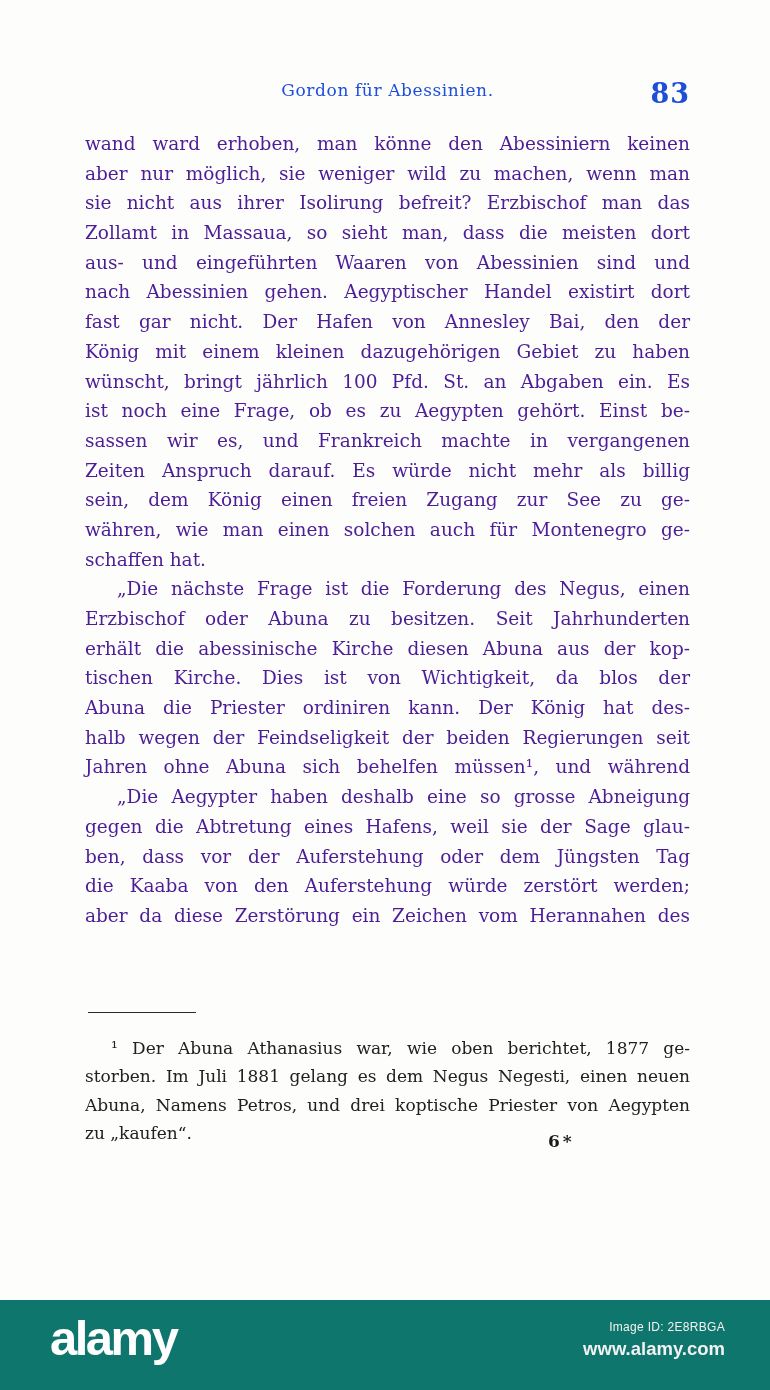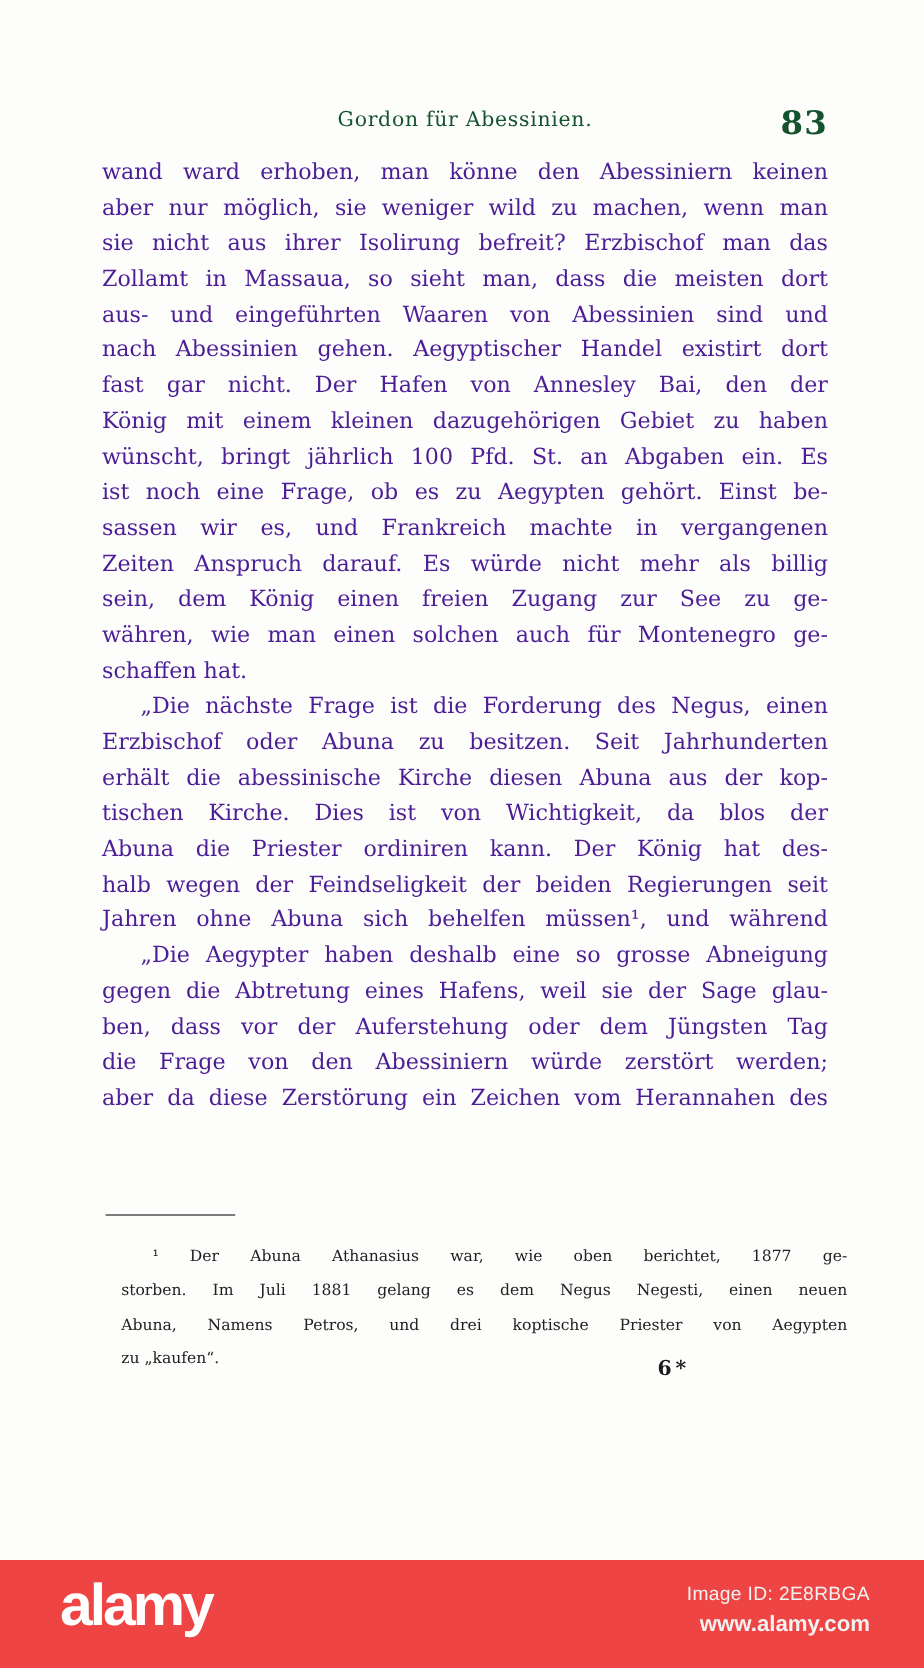--- a/index.html
+++ b/index.html
@@ -13,27 +13,27 @@
     color: #1d1d1d;
   }
   .text-block {
     position: absolute;
     left: 85px;
     top: 0;
     width: 605px;
   }
   .running-header {
     position: absolute;
-    top: 90px;
+    top: 80px;
     left: 0;
     width: 100%;
     height: 24px;
     font-size: 17px;
     letter-spacing: 0.6px;
-    color: #14532d;
+    color: #1d4ed8;
   }
   .header-title {
     position: absolute;
     left: 0; right: 0;
     text-align: center;
   }
   .page-number {
     position: absolute;
     right: 0;
     top: -2px;
@@ -62,23 +62,23 @@
   .footnote-rule {
     position: absolute;
     top: 1012px;
     left: 3px;
     width: 108px;
     border-top: 1.5px solid #2a2a2a;
   }
   .footnote {
     position: absolute;
     top: 1034px;
-    left: 16px;
+    left: 0;
     width: 605px;
-    font-size: 13px;
+    font-size: 17px;
     line-height: 28.3px;
     color: #202020;
   }
   .fline {
     text-align: justify;
     text-align-last: justify;
     height: 28.3px;
   }
   .fline.pstart { text-indent: 26px; }
   .fline.plast { text-align-last: left; }
@@ -90,42 +90,42 @@
     font-weight: bold;
     letter-spacing: 3px;
     color: #1b1b1b;
   }
   .watermark-bar {
     position: absolute;
     left: 0;
     top: 1300px;
     width: 770px;
     height: 90px;
-    background: #ef4444;
+    background: #0f766e;
     font-family: "Liberation Sans", "DejaVu Sans", sans-serif;
   }
   .alamy-logo {
     position: absolute;
     left: 50px;
     top: 14px;
     color: #ffffff;
     font-size: 49px;
     font-weight: bold;
     letter-spacing: -2.5px;
     line-height: 1;
   }
   .wm-right {
     position: absolute;
     right: 45px;
     top: 20px;
     text-align: right;
     color: #f2f2f2;
   }
   .wm-id {
-    font-size: 16px;
+    font-size: 12px;
     font-weight: normal;
     letter-spacing: 0.3px;
   }
   .wm-url {
     font-size: 18.5px;
     font-weight: bold;
     margin-top: 4px;
   }
 </style>
 </head>
@@ -158,21 +158,21 @@
       <div class="line pstart">„Die nächste Frage ist die Forderung des Negus, einen</div>
       <div class="line">Erzbischof oder Abuna zu besitzen.  Seit Jahrhunderten</div>
       <div class="line">erhält die abessinische Kirche diesen Abuna aus der kop-</div>
       <div class="line">tischen Kirche.  Dies ist von Wichtigkeit, da blos der</div>
       <div class="line">Abuna die Priester ordiniren kann.  Der König hat des-</div>
       <div class="line">halb wegen der Feindseligkeit der beiden Regierungen seit</div>
       <div class="line">Jahren ohne Abuna sich behelfen müssen¹, und während</div>
       <div class="line pstart">„Die Aegypter haben deshalb eine so grosse Abneigung</div>
       <div class="line">gegen die Abtretung eines Hafens, weil sie der Sage glau-</div>
       <div class="line">ben, dass vor der Auferstehung oder dem Jüngsten Tag</div>
-      <div class="line">die Frage von den Abessiniern würde zerstört werden;</div>
+      <div class="line">die Kaaba von den Auferstehung würde zerstört werden;</div>
       <div class="line">aber da diese Zerstörung ein Zeichen vom Herannahen des</div>
     </div>
 
     <div class="footnote-rule"></div>
 
     <div class="footnote">
       <div class="fline pstart">¹ Der Abuna Athanasius war, wie oben berichtet, 1877 ge-</div>
       <div class="fline">storben.  Im Juli 1881 gelang es dem Negus Negesti, einen neuen</div>
       <div class="fline">Abuna, Namens Petros, und drei koptische Priester von Aegypten</div>
       <div class="fline plast">zu „kaufen“.</div>

